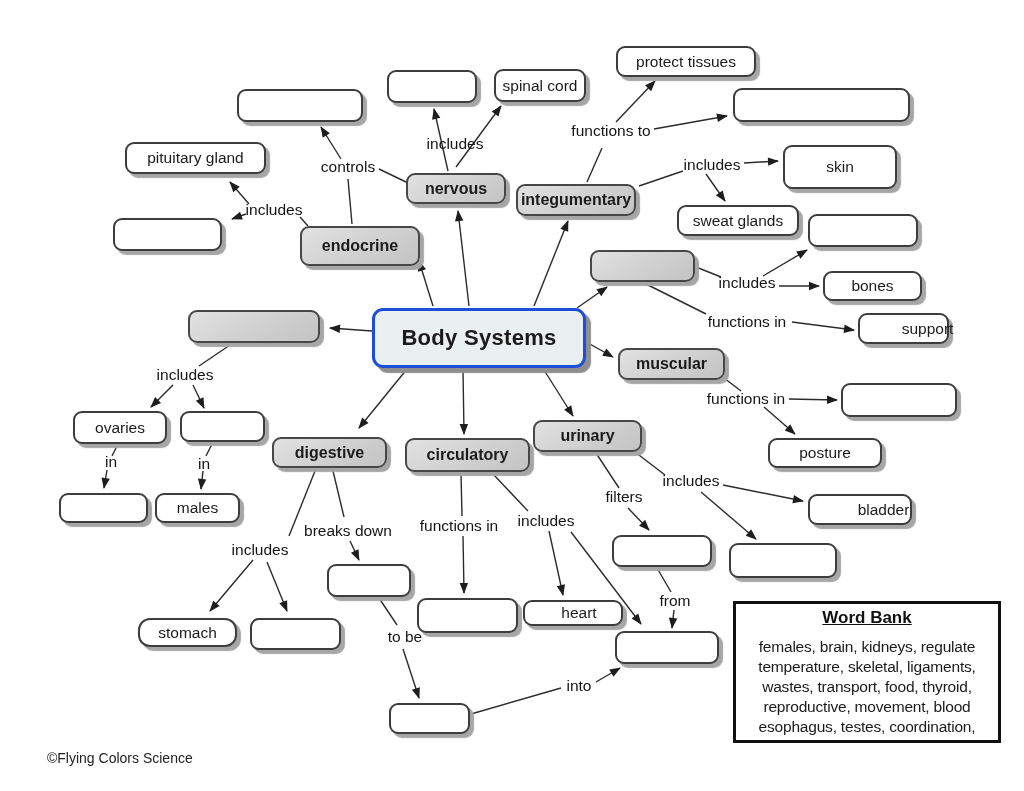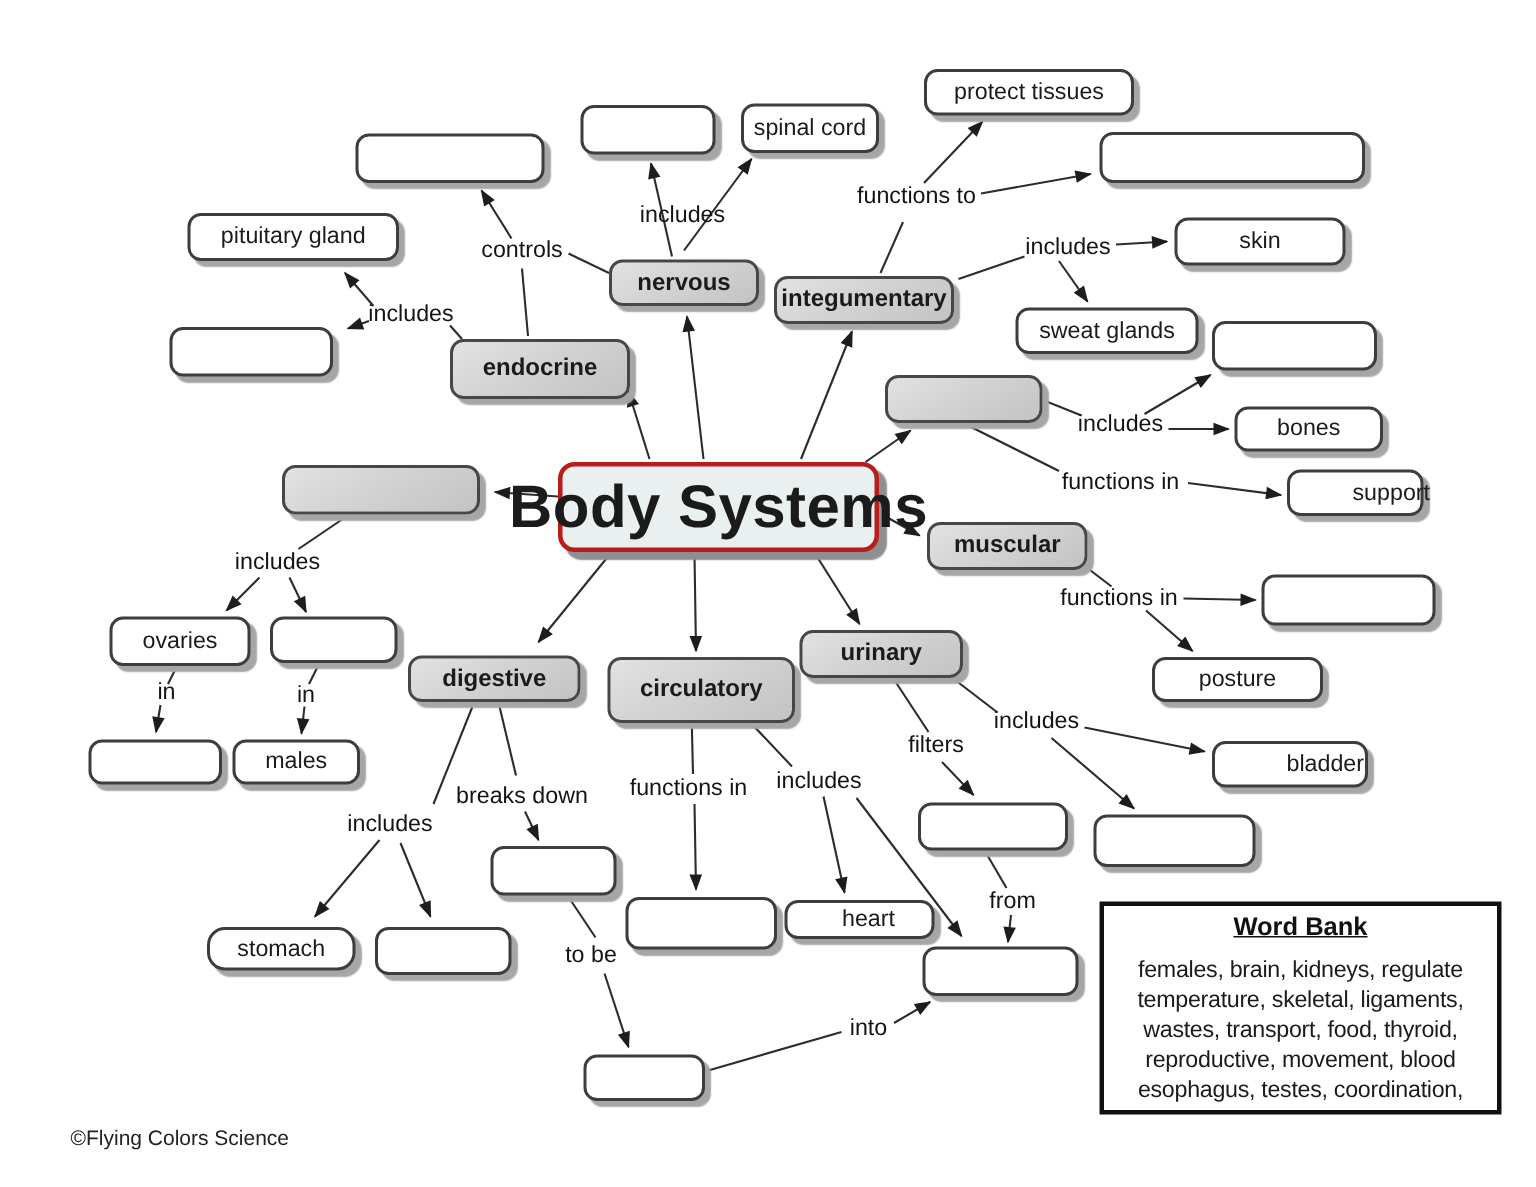--- a/index.html
+++ b/index.html
@@ -16,22 +16,22 @@
     background:#ffffff; border:2px solid #3d3d3d; border-radius:9px;
     box-shadow:4px 4px 1px #a6a6a6;
     display:flex; align-items:center; justify-content:center;
     font-size:15.5px; color:#1b1b1b; white-space:nowrap;
   }
   .node.sys {
     background:linear-gradient(150deg,#e2e2e2 0%,#d3d3d3 45%,#c3c3c3 100%);
     border-color:#474747; font-weight:700; font-size:16px;
   }
   .node.main {
-    background:#e9f0ef; border:3px solid #b91c1c; border-radius:11px;
-    font-weight:700; font-size:40px; letter-spacing:0.3px;
+    background:#e9f0ef; border:3px solid #1d4ed8; border-radius:11px;
+    font-weight:700; font-size:22px; letter-spacing:0.3px;
     box-shadow:5px 5px 1px #8f8f8f;
   }
   .elabel {
     position:absolute; transform:translate(-50%,-50%);
     font-size:15.5px; color:#141414; white-space:nowrap;
   }
   .wordbank {
     position:absolute; left:733px; top:601px; width:268px; height:142px;
     box-sizing:border-box; background:#ffffff; border:3px solid #101010;
     display:flex; flex-direction:column; align-items:center; justify-content:center;
@@ -123,29 +123,29 @@
     <line class="arrow" x1="203" y1="471" x2="201" y2="489"></line>
   </svg>
 
   <div class="node main" style="left:372px;top:308px;width:214px;height:60px;">Body Systems</div>
 
   <div class="node sys" style="left:300px;top:226px;width:120px;height:40px;">endocrine</div>
   <div class="node sys" style="left:406px;top:173px;width:100px;height:31px;text-align:right;">nervous</div>
   <div class="node sys" style="left:516px;top:184px;width:120px;height:32px;">integumentary</div>
   <div class="node sys" style="left:618px;top:348px;width:107px;height:32px;">muscular</div>
   <div class="node sys" style="left:533px;top:420px;width:109px;height:32px;">urinary</div>
-  <div class="node sys" style="left:405px;top:438px;width:125px;height:44px;">circulatory</div>
+  <div class="node sys" style="left:405px;top:438px;width:125px;height:34px;">circulatory</div>
   <div class="node sys" style="left:272px;top:437px;width:115px;height:31px;">digestive</div>
   <div class="node sys" style="left:590px;top:250px;width:105px;height:32px;"></div>
   <div class="node sys" style="left:188px;top:310px;width:132px;height:33px;"></div>
 
   <div class="node" style="left:125px;top:142px;width:141px;height:32px;">pituitary gland</div>
   <div class="node" style="left:494px;top:69px;width:92px;height:33px;">spinal cord</div>
   <div class="node" style="left:616px;top:46px;width:140px;height:31px;">protect tissues</div>
-  <div class="node" style="left:783px;top:145px;width:114px;height:32px;">skin</div>
+  <div class="node" style="left:783px;top:145px;width:114px;height:44px;">skin</div>
   <div class="node" style="left:677px;top:205px;width:122px;height:31px;">sweat glands</div>
   <div class="node" style="left:823px;top:271px;width:99px;height:30px;">bones</div>
   <div class="node" style="left:858px;top:313px;width:91px;height:31px;padding-left:48px;">support</div>
   <div class="node" style="left:768px;top:438px;width:114px;height:30px;">posture</div>
   <div class="node" style="left:808px;top:494px;width:104px;height:31px;padding-left:47px;">bladder</div>
   <div class="node" style="left:73px;top:411px;width:94px;height:33px;">ovaries</div>
   <div class="node" style="left:155px;top:493px;width:85px;height:30px;">males</div>
   <div class="node" style="left:138px;top:618px;width:99px;height:29px;border-radius:12px;">stomach</div>
   <div class="node" style="left:523px;top:600px;width:100px;height:26px;padding-left:12px;">heart</div>
 
@@ -171,21 +171,21 @@
   <span class="elabel" style="left:611px;top:131px;">functions to</span>
   <span class="elabel" style="left:712px;top:165px;">includes</span>
   <span class="elabel" style="left:747px;top:283px;">includes</span>
   <span class="elabel" style="left:747px;top:322px;">functions in</span>
   <span class="elabel" style="left:746px;top:399px;">functions in</span>
   <span class="elabel" style="left:185px;top:375px;">includes</span>
   <span class="elabel" style="left:111px;top:462px;">in</span>
   <span class="elabel" style="left:204px;top:464px;">in</span>
   <span class="elabel" style="left:260px;top:550px;">includes</span>
   <span class="elabel" style="left:348px;top:531px;">breaks down</span>
-  <span class="elabel" style="left:394px;top:637px;">to be</span>
+  <span class="elabel" style="left:405px;top:637px;">to be</span>
   <span class="elabel" style="left:459px;top:526px;">functions in</span>
   <span class="elabel" style="left:546px;top:521px;">includes</span>
   <span class="elabel" style="left:624px;top:497px;">filters</span>
   <span class="elabel" style="left:691px;top:481px;">includes</span>
   <span class="elabel" style="left:675px;top:601px;">from</span>
   <span class="elabel" style="left:579px;top:686px;">into</span>
 
   <div class="wordbank">
     <div class="wb-title">Word Bank</div>
     <div class="wb-line">females, brain, kidneys, regulate</div>

